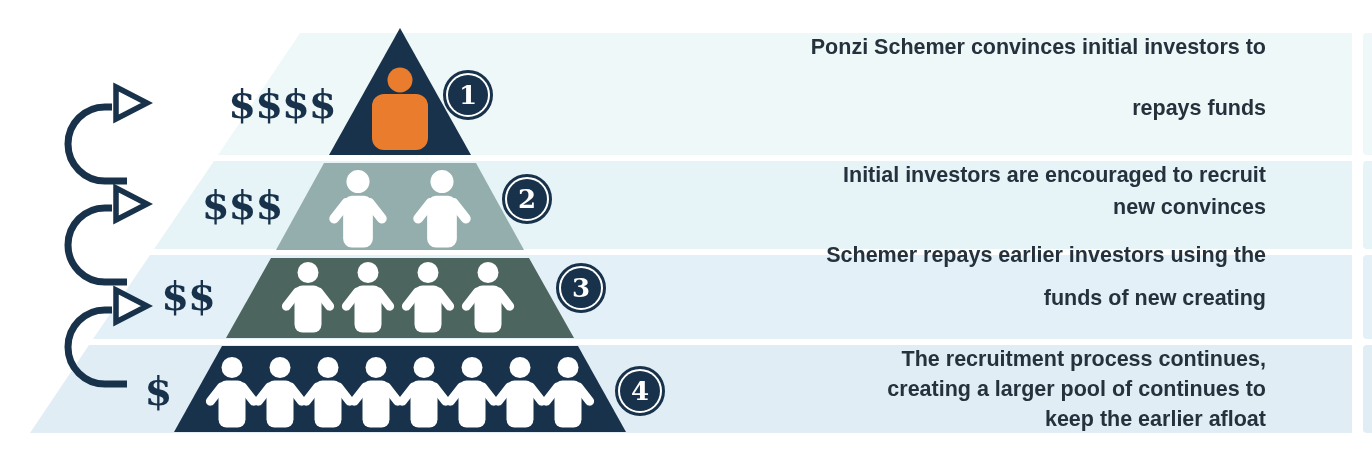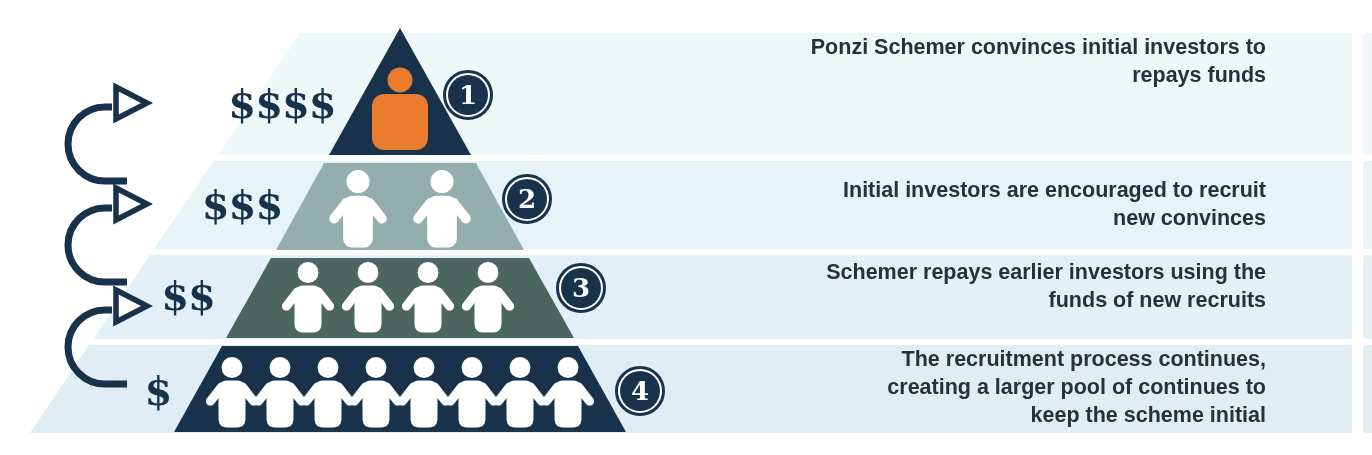--- a/index.html
+++ b/index.html
@@ -43,27 +43,27 @@
     padding:2px;
   }
   .badge-core{
     width:100%;height:100%;border-radius:50%;background:var(--navy,#17324a);
     display:flex;align-items:center;justify-content:center;
     color:#ffffff;font-family:"DejaVu Serif", serif;font-weight:bold;font-size:26px;line-height:1;
   }
   
   .caption{
     position:absolute;right:106px;width:620px;
-    display:flex;flex-direction:column;justify-content:flex-start;
+    display:flex;flex-direction:column;justify-content:space-between;
     text-align:right;color:var(--text,#25313c);
     font-weight:bold;font-size:21.5px;line-height:28px;
   }
   .cap-1{top:33px;height:122px;}
-  .cap-2{top:176px;height:64px;}
-  .cap-3{top:258px;height:85px;}
+  .cap-2{top:161px;height:64px;}
+  .cap-3{top:241px;height:85px;}
   .cap-4{top:345px;height:88px;}
 </style>
 </head>
 <body>
 
 <div class="stage">
 
   <div class="band band-1"></div>
   <div class="band band-2"></div>
   <div class="band band-3"></div>
@@ -158,22 +158,22 @@
     <div class="tl">repays funds</div>
     <div class="tl"></div>
   </div>
   <div class="caption cap-2">
     <div class="tl">Initial investors are encouraged to recruit</div>
     <div class="tl">new convinces</div>
     <div class="tl"></div>
   </div>
   <div class="caption cap-3">
     <div class="tl">Schemer repays earlier investors using the</div>
-    <div class="tl">funds of new recruits</div>
+    <div class="tl">funds of new creating</div>
     <div class="tl"></div>
   </div>
   <div class="caption cap-4">
     <div class="tl">The recruitment process continues,</div>
     <div class="tl">creating a larger pool of continues to</div>
-    <div class="tl">keep the scheme initial</div>
+    <div class="tl">keep the earlier afloat</div>
   </div>
 
 </div>
 
 </body></html>

